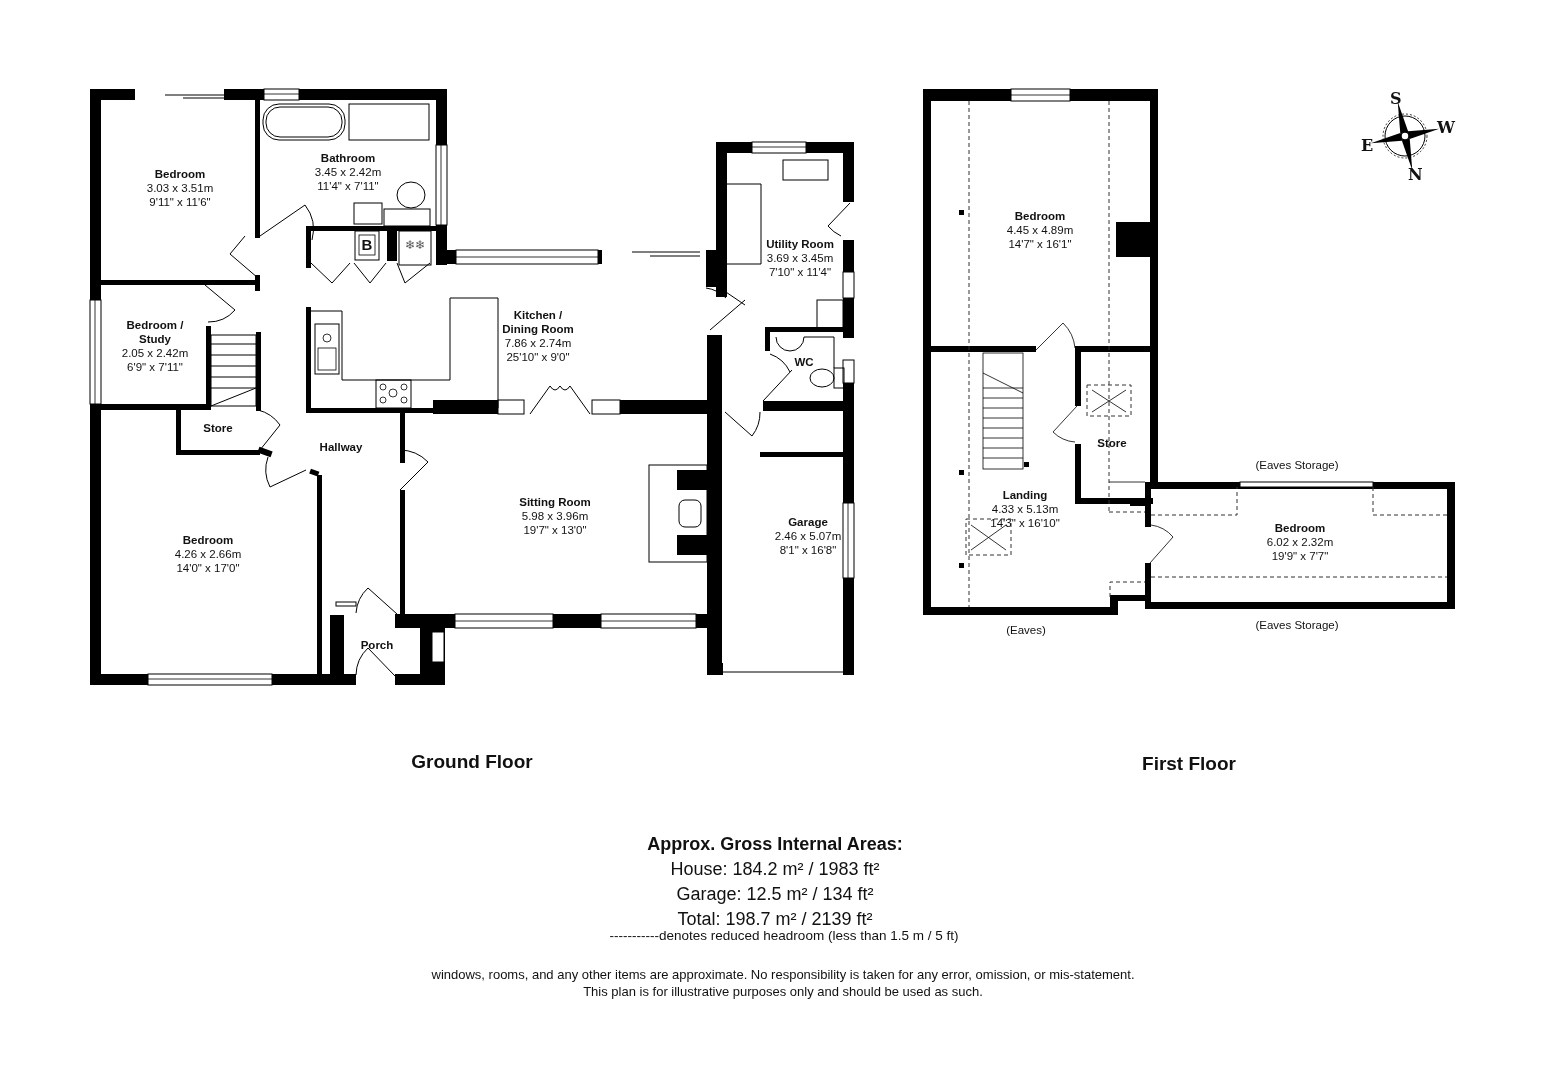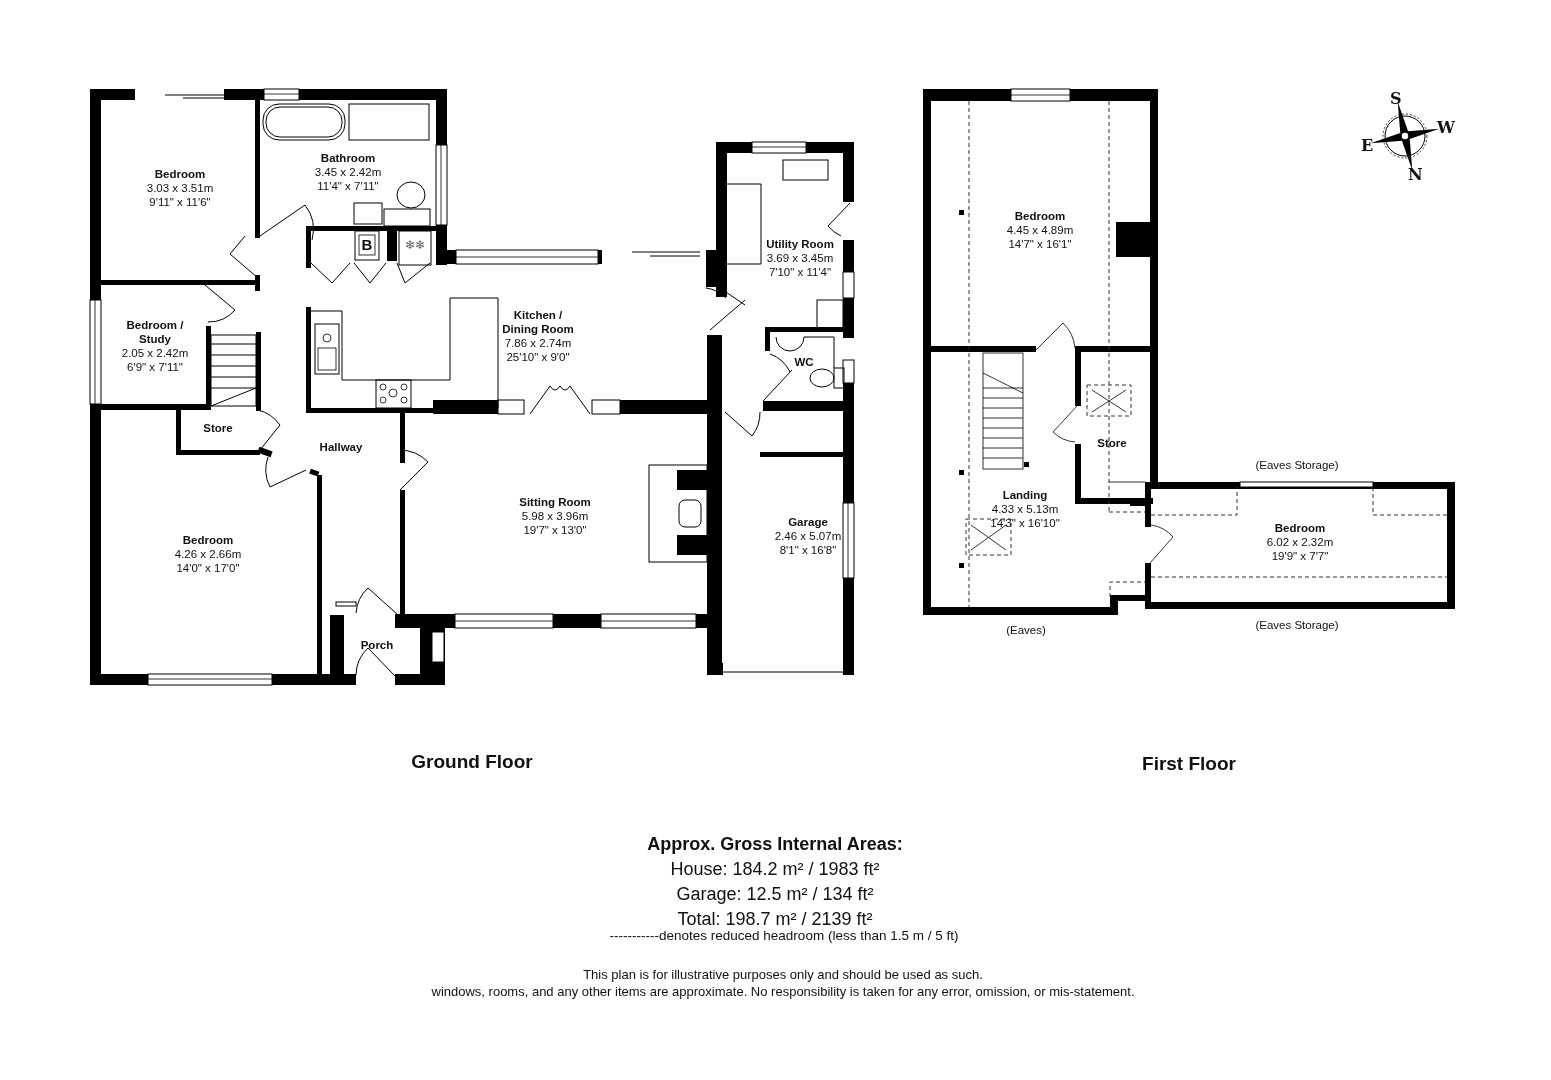--- a/index.html
+++ b/index.html
@@ -393,15 +393,15 @@
 <div class="areas">
   <div class="h">Approx. Gross Internal Areas:</div>
   <div>House: 184.2 m² / 1983 ft²</div>
   <div>Garage: 12.5 m² / 134 ft²</div>
   <div>Total: 198.7 m² / 2139 ft²</div>
 </div>
 
 <div class="legend">-----------denotes reduced headroom (less than 1.5 m / 5 ft)</div>
 
 <div class="disclaimer">
+  <div>windows, rooms, and any other items are approximate. No responsibility is taken for any error, omission, or mis-statement.</div>
   <div>This plan is for illustrative purposes only and should be used as such.</div>
-  <div>windows, rooms, and any other items are approximate. No responsibility is taken for any error, omission, or mis-statement.</div>
 </div>
 
 </body></html>

